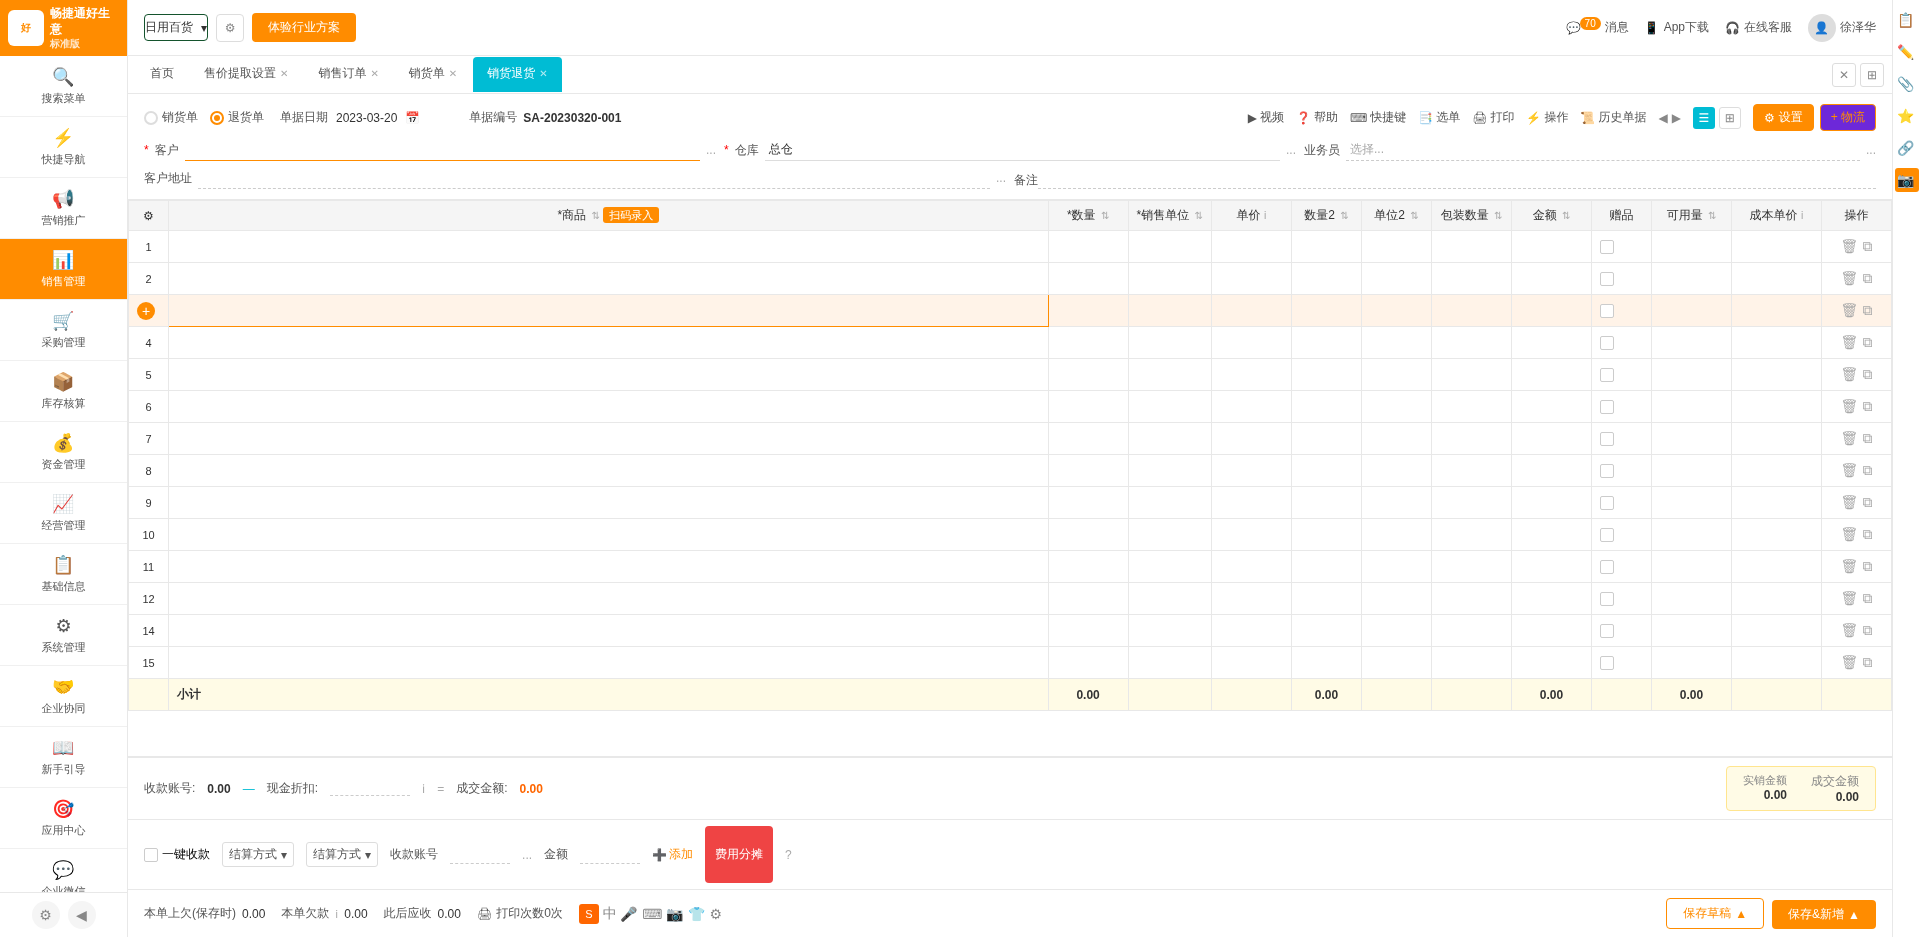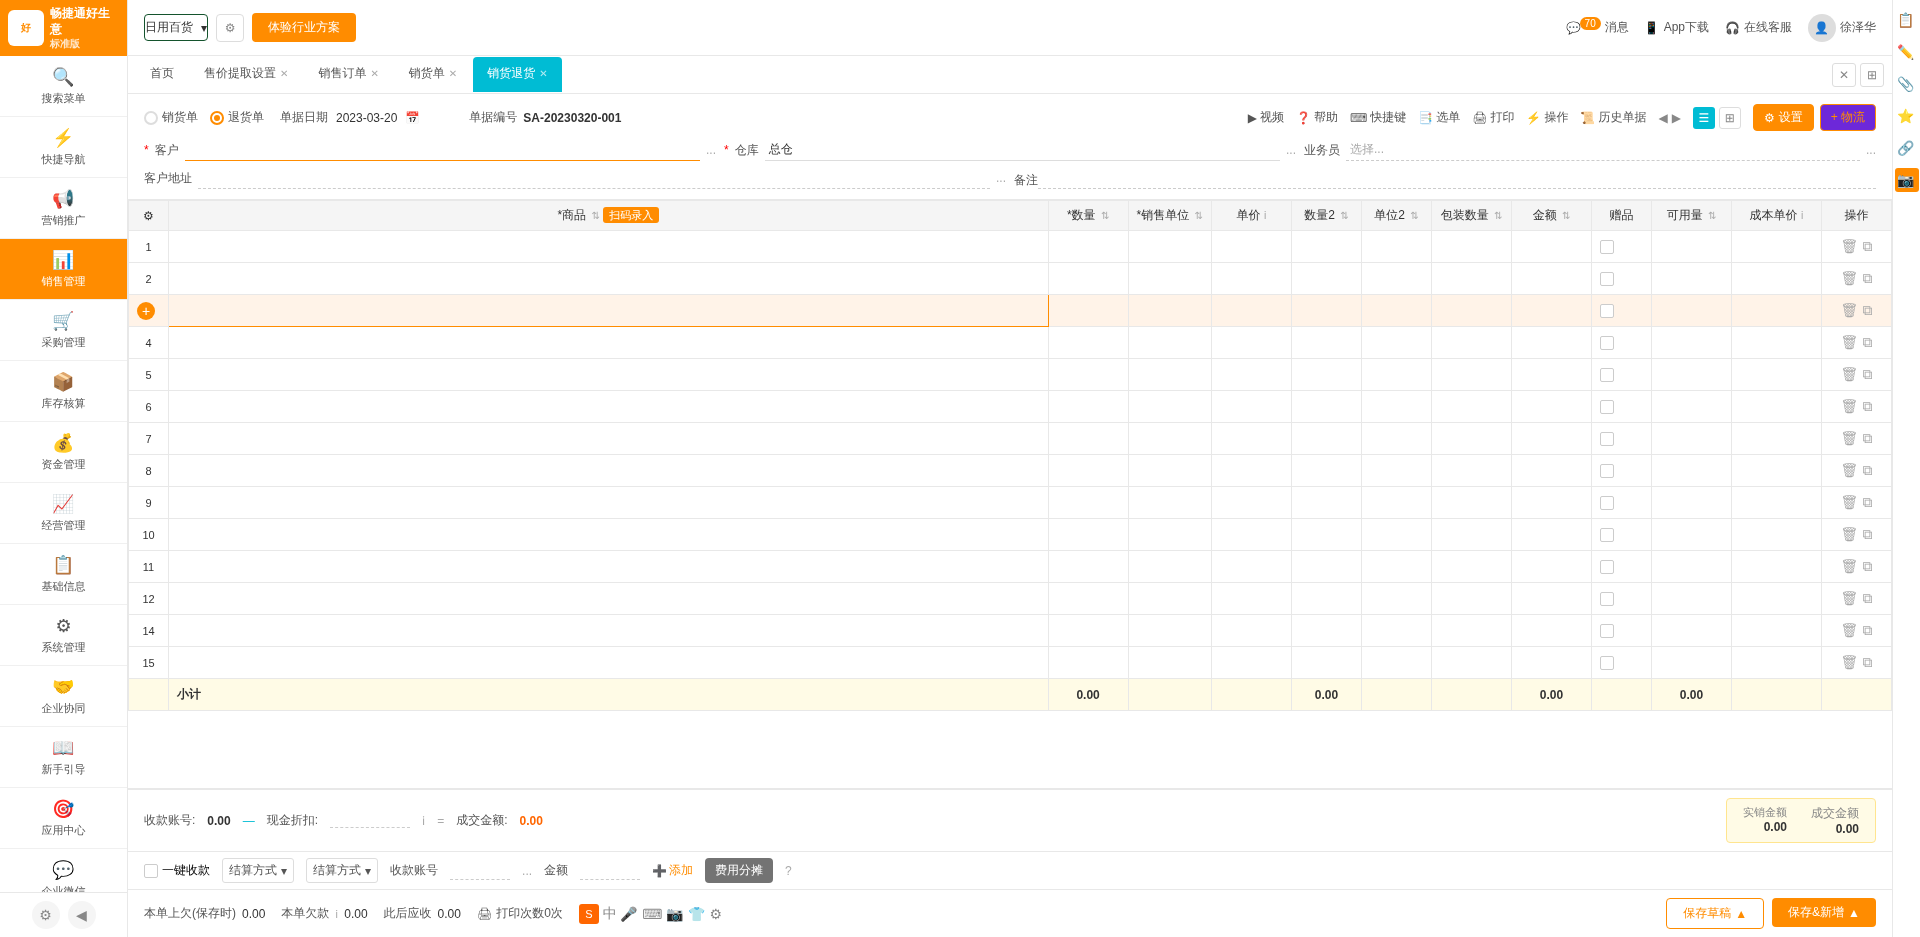--- a/index.html
+++ b/index.html
@@ -250,21 +250,21 @@
     .payment-checkbox { display: flex; align-items: center; gap: 4px; }
     .payment-select {
       border: 1px solid #ddd;
       border-radius: 3px;
       padding: 3px 6px;
       color: #555;
       display: flex; align-items: center; gap: 4px; cursor: pointer;
     }
     .payment-input { border: none; border-bottom: 1px dashed #ccc; width: 60px; outline: none; text-align: right; padding: 2px 4px; }
     .add-btn { background: none; border: none; color: #ff8c00; cursor: pointer; display: flex; align-items: center; gap: 2px; }
-    .feiyong-btn { background: #737373; color: #fff; border: none; border-radius: 4px; padding: 4px 10px; cursor: pointer; }
+    .feiyong-btn { background: #ef4444; color: #fff; border: none; border-radius: 4px; padding: 20px 10px; cursor: pointer; }
     .question-icon { color: #aaa; cursor: pointer; }
 
     
     .footer-bar {
       background: #fff;
       border-top: 1px solid #e8e8e8;
       padding: 8px 16px;
       display: flex;
       align-items: center;
       gap: 16px;
@@ -1038,21 +1038,21 @@
         <div style="display:flex; gap:4px; align-items:center;">
           <div style="background:#f60; color:#fff; width:20px;height:20px;border-radius:3px;display:flex;align-items:center;justify-content:center;font-size:11px;cursor:pointer;">S</div>
           <div style="color:#888; cursor:pointer; font-size:14px;">中</div>
           <div style="color:#888; cursor:pointer; font-size:14px;">🎤</div>
           <div style="color:#888; cursor:pointer; font-size:14px;">⌨</div>
           <div style="color:#888; cursor:pointer; font-size:14px;">📷</div>
           <div style="color:#888; cursor:pointer; font-size:14px;">👕</div>
           <div style="color:#888; cursor:pointer; font-size:14px;">⚙</div>
         </div>
 
-        <div style="margin-left:auto; display:flex; gap:8px; align-items:flex-start;padding-left:8px;">
+        <div style="margin-left:auto; display:flex; gap:8px; align-items:flex-end;padding-left:8px;">
           <button class="btn-save-draft">
             <span>保存草稿</span>
             <span>▲</span>
           </button>
           <button class="btn-save-new">
             <span>保存&amp;新增</span>
             <span>▲</span>
           </button>
         </div>
       </div>

